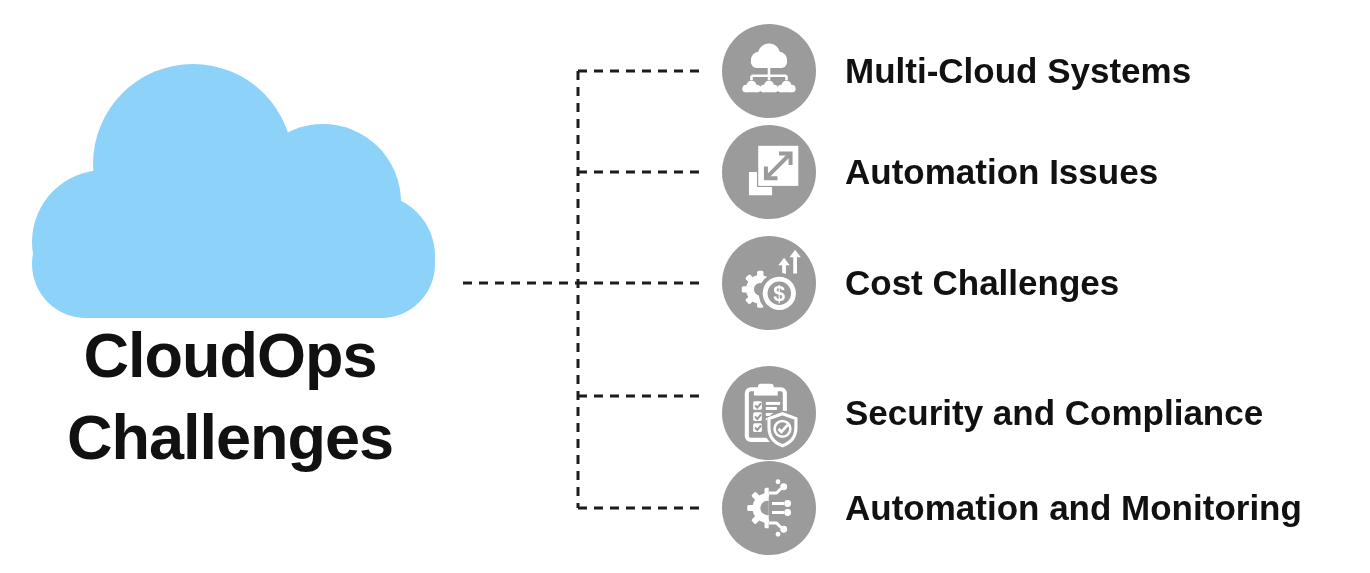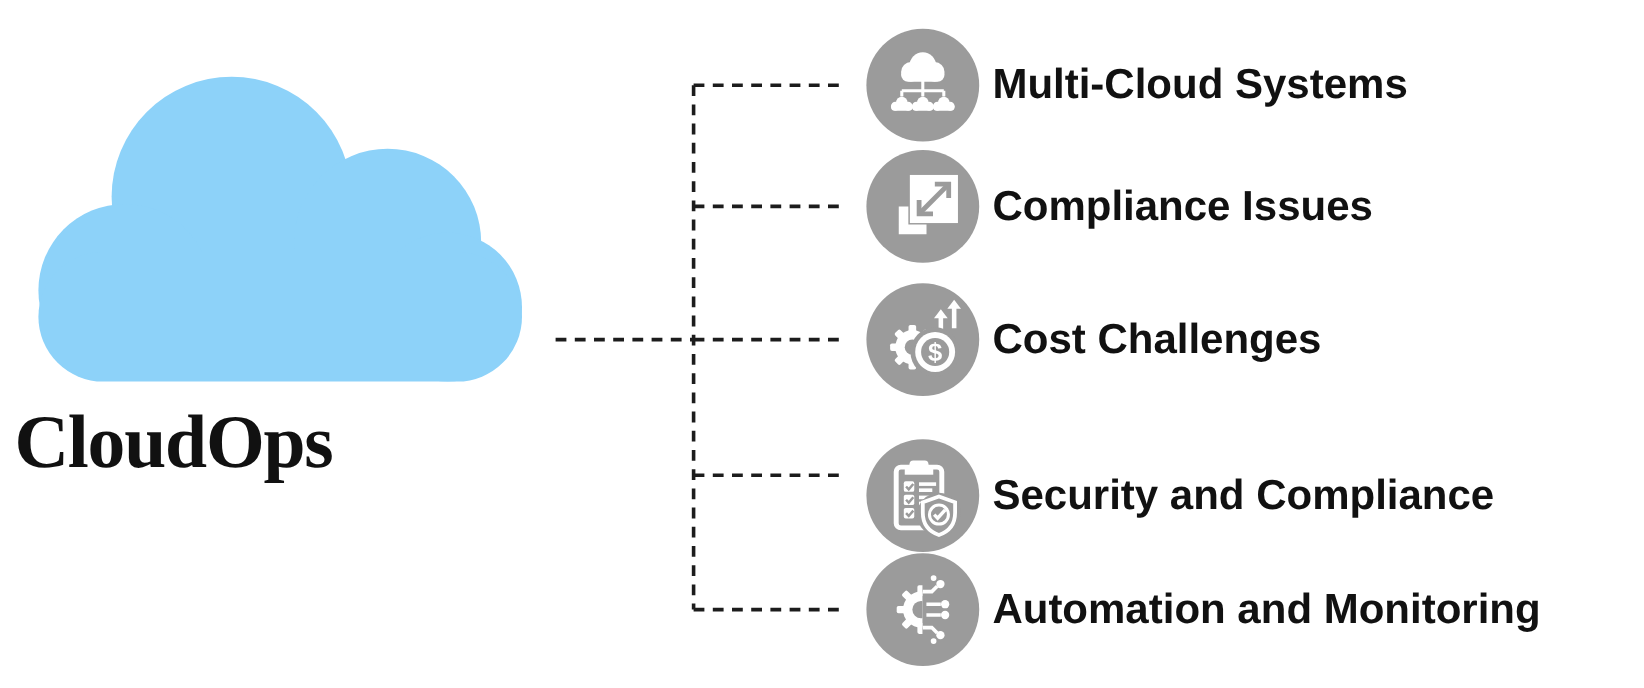--- a/index.html
+++ b/index.html
@@ -10,28 +10,27 @@
   }
   *{box-sizing:border-box;}
   html,body{margin:0;padding:0;background:#ffffff;}
   .canvas{
     position:relative;width:1370px;height:573px;background:#ffffff;
     font-family:"Liberation Sans","DejaVu Sans",sans-serif;overflow:hidden;
   }
   .cloud-svg{position:absolute;left:28px;top:52px;width:408px;height:272px;}
   .cloud-svg .puff{fill:var(--cloud-fill);}
   .title{
-    position:absolute;left:12px;top:328px;width:436px;
+    position:absolute;left:12px;top:315px;width:436px;text-align:center;
     font-weight:bold;font-size:63px;line-height:1.30;letter-spacing:-1px;
     color:var(--text);
-    font-family:Liberation Serif, serif;
   }
   .connectors{position:absolute;left:0;top:0;width:1370px;height:573px;pointer-events:none;}
   .connectors path{stroke:var(--connector);stroke-width:3;fill:none;stroke-dasharray:9 7;}
-  .row{position:absolute;left:722px;height:94px;display:flex;align-items:center;gap:11px;text-align:center;}
+  .row{position:absolute;left:722px;height:94px;display:flex;align-items:center;gap:29px;text-align:center;}
   .row1{top:24px;}  .row2{top:125px;} .row3{top:236px;} .row4{top:366px;} .row5{top:461px;}
   .badge{
     width:94px;height:94px;border-radius:50%;background:var(--circle-bg);
     display:flex;align-items:center;justify-content:center;flex:0 0 auto;
   }
   .label{font-size:35px;font-weight:bold;color:var(--text);white-space:nowrap;}
   
   .ic-w{fill:#ffffff;}
   .ic-g{fill:var(--circle-bg);}
   .st-w{stroke:#ffffff;fill:none;}
@@ -45,20 +44,21 @@
   <svg class="cloud-svg" viewBox="0 0 408 272" aria-hidden="true">
     <circle class="puff" cx="165" cy="112" r="100"></circle>
     <circle class="puff" cx="295" cy="150" r="78"></circle>
     <circle class="puff" cx="345" cy="204" r="62"></circle>
     <circle class="puff" cx="76" cy="190" r="72"></circle>
     <rect class="puff" x="4" y="158" width="403" height="108" rx="54"></rect>
   </svg>
 
   <div class="title">
     <div>CloudOps</div>
+    <div>Challenges</div>
   </div>
 
   <svg class="connectors" viewBox="0 0 1370 573" aria-hidden="true">
     <path d="M463 283 H578 M578 71 V508 M578 71 H702 M578 172 H702 M578 283 H702 M578 396 H702 M578 508 H702"></path>
   </svg>
 
   <div class="row row1">
     <div class="badge">
       <svg width="70" height="70" viewBox="0 0 60 60" aria-hidden="true">
         <g class="ic-w">
@@ -94,21 +94,21 @@
       <svg width="74" height="74" viewBox="0 0 48 48" aria-hidden="true">
         <path class="ic-w" d="M11 24 V39 H26 V33.8 H16.2 V24 Z"></path>
         <rect class="ic-w" x="17" y="7" width="26" height="26"></rect>
         <g class="st-g" stroke-width="2.6">
           <path d="M23 27 L37 13"></path>
           <path d="M30.5 12 H38 V19.5"></path>
           <path d="M29.5 28 H22 V20.5"></path>
         </g>
       </svg>
     </div>
-    <div class="label">Compliance Issues</div>
+    <div class="label">Automation Issues</div>
   </div>
 
   <div class="row row3">
     <div class="badge">
       <svg width="76" height="76" viewBox="0 0 48 48" aria-hidden="true">
         <g class="st-w" stroke-width="2.4">
           <path d="M33.5 19 V12"></path>
           <path d="M40.5 18 V7"></path>
         </g>
         <g class="ic-w">

